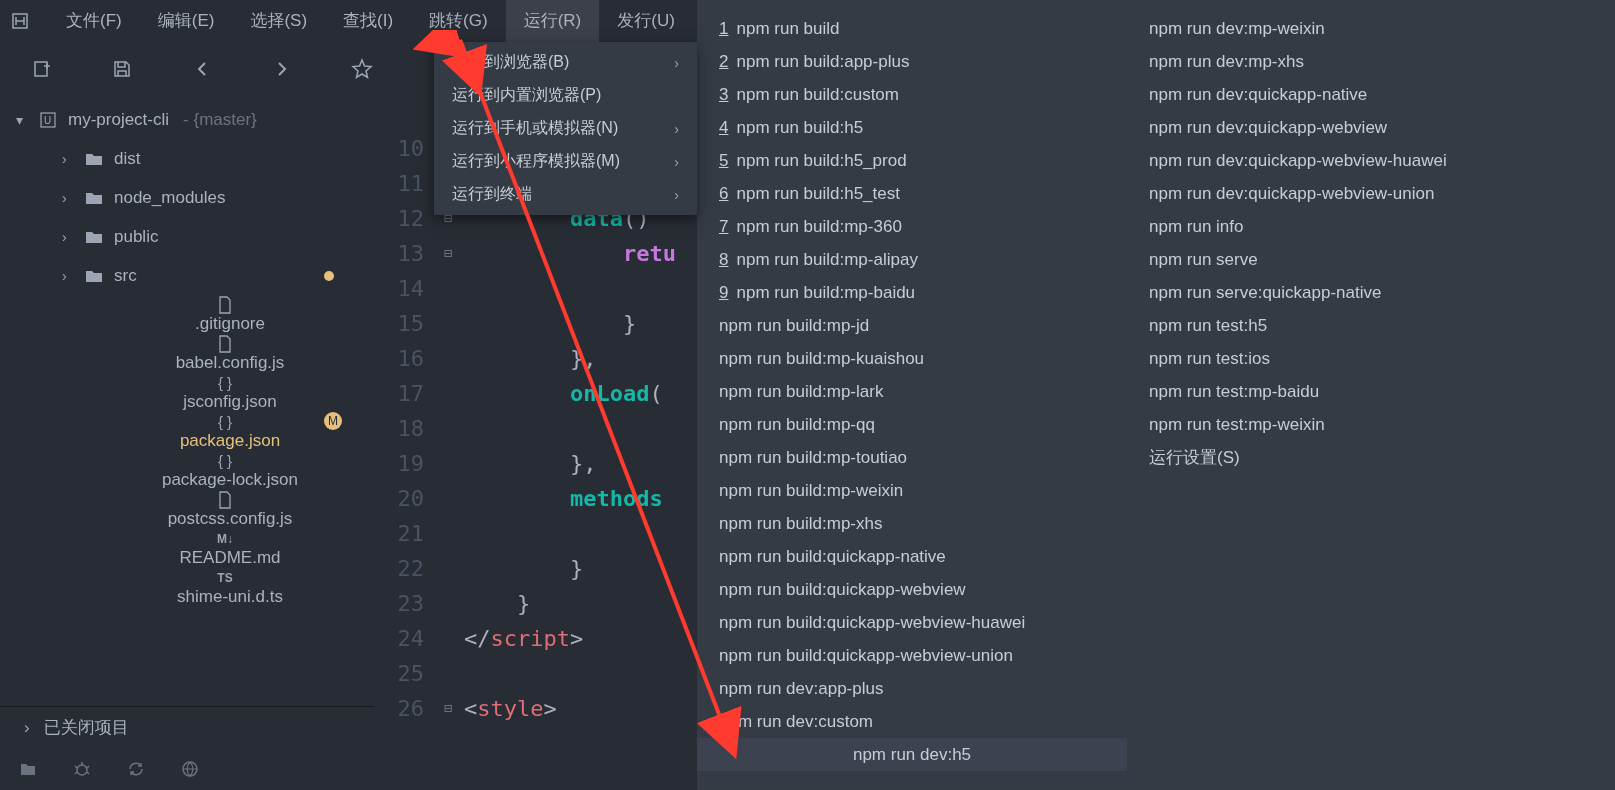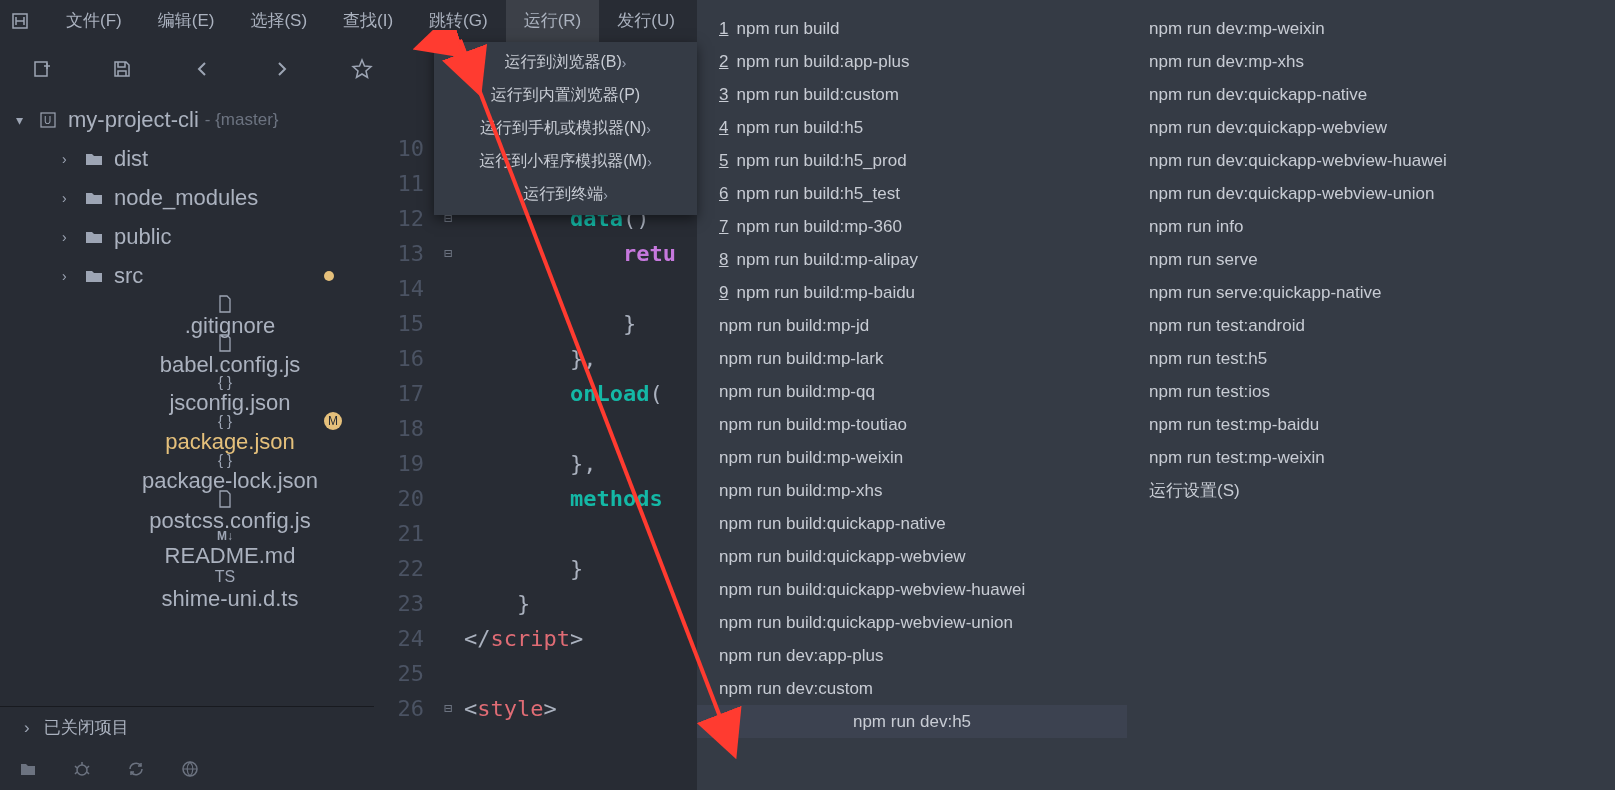--- a/index.html
+++ b/index.html
@@ -73,23 +73,23 @@
   margin-right: 6px;
   font-size: 14px;
 }
 .tree-row .ico {
   width: 20px; height: 20px;
   margin-right: 10px;
   display:flex;align-items:center;justify-content:center;
   color:#9da5b4;
   font-size:14px;
 }
-.tree-row .label { color: #abb2bf; font-size:22px; }
+.tree-row .label { color: #abb2bf; font-size:17px; }
 .tree-row .label.sel { color: #e5c07b; }
-.tree-row .suffix { color: #6c7380; margin-left: 6px; font-size:17px; }
+.tree-row .suffix { color: #6c7380; margin-left: 14px; font-size:17px; }
 .tree-row .badge {
   position:absolute; right:32px;
   width:18px;height:18px;border-radius:50%;
   background:#e5c07b;color:#282c34;
   font-size:12px;display:flex;align-items:center;justify-content:center;
 }
 .tree-row .dot {
   position:absolute; right:40px;
   width:10px;height:10px;border-radius:50%;
   background:#e5c07b;
@@ -147,21 +147,21 @@
   z-index:10;
   padding:4px 0;
 }
 .run-menu .rm-item {
   height:33px;
   display:flex;align-items:center;
   padding:0 18px;
   color:#c8ccd4;
   font-size:16px;
   cursor:pointer;
-  justify-content:center;
+  justify-content:space-between;
 }
 .run-menu .rm-item .arrow { color:#9da5b4;font-size:14px; }
 .scripts-panel {
   position:absolute;
   left:697px; top:0;
   width:972px; height:100%;
   background:#353b45;
   z-index:9;
   display:flex;
   padding:12px 0;
@@ -353,21 +353,21 @@
           <div class="tree-row indent-2">
             <span class="chevron"></span>
             <span class="ico">
               <span style="color:#9da5b4;font-size:12px;font-weight:bold;">M↓</span>
             </span>
             <span class="label">README.md</span>
           </div>
           <div class="tree-row indent-2">
             <span class="chevron"></span>
             <span class="ico">
-              <span style="color:#9da5b4;font-size:16px;font-weight:normal;">TS</span>
+              <span style="color:#9da5b4;font-size:12px;font-weight:bold;">TS</span>
             </span>
             <span class="label">shime-uni.d.ts</span>
           </div>
         </div>
     </div>
     <div class="closed-projects">
       <span class="chev">›</span>
       <span>已关闭项目</span>
     </div>
     <div class="bottom-icons">
@@ -488,20 +488,21 @@
       <div class="sc-item num" data-num="1">npm run build</div>
       <div class="sc-item num" data-num="2">npm run build:app-plus</div>
       <div class="sc-item num" data-num="3">npm run build:custom</div>
       <div class="sc-item num" data-num="4">npm run build:h5</div>
       <div class="sc-item num" data-num="5">npm run build:h5_prod</div>
       <div class="sc-item num" data-num="6">npm run build:h5_test</div>
       <div class="sc-item num" data-num="7">npm run build:mp-360</div>
       <div class="sc-item num" data-num="8">npm run build:mp-alipay</div>
       <div class="sc-item num" data-num="9">npm run build:mp-baidu</div>
       <div class="sc-item">npm run build:mp-jd</div>
+      <div class="sc-item">npm run build:mp-kuaishou</div>
       <div class="sc-item">npm run build:mp-lark</div>
       <div class="sc-item">npm run build:mp-qq</div>
       <div class="sc-item">npm run build:mp-toutiao</div>
       <div class="sc-item">npm run build:mp-weixin</div>
       <div class="sc-item">npm run build:mp-xhs</div>
       <div class="sc-item">npm run build:quickapp-native</div>
       <div class="sc-item">npm run build:quickapp-webview</div>
       <div class="sc-item">npm run build:quickapp-webview-huawei</div>
       <div class="sc-item">npm run build:quickapp-webview-union</div>
       <div class="sc-item">npm run dev:app-plus</div>
@@ -511,21 +512,20 @@
   <div class="scripts-col col2" id="scol2">
       <div class="sc-item">npm run dev:mp-weixin</div>
       <div class="sc-item">npm run dev:mp-xhs</div>
       <div class="sc-item">npm run dev:quickapp-native</div>
       <div class="sc-item">npm run dev:quickapp-webview</div>
       <div class="sc-item">npm run dev:quickapp-webview-huawei</div>
       <div class="sc-item">npm run dev:quickapp-webview-union</div>
       <div class="sc-item">npm run info</div>
       <div class="sc-item">npm run serve</div>
       <div class="sc-item">npm run serve:quickapp-native</div>
-      <div class="sc-item">npm run test:android</div>
       <div class="sc-item">npm run test:h5</div>
       <div class="sc-item">npm run test:ios</div>
       <div class="sc-item">npm run test:mp-baidu</div>
       <div class="sc-item">npm run test:mp-weixin</div>
       <div class="sc-item">运行设置(S)</div>
     </div>
 </div>
 
 <svg class="arrow-annotation" width="400" height="740">
   <defs>

